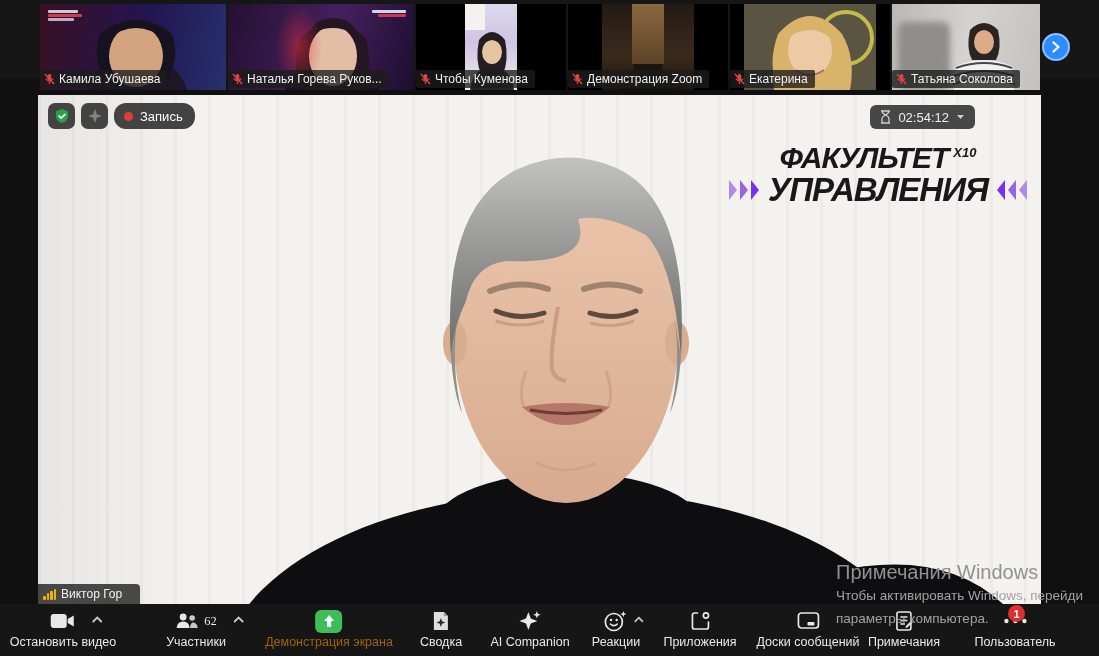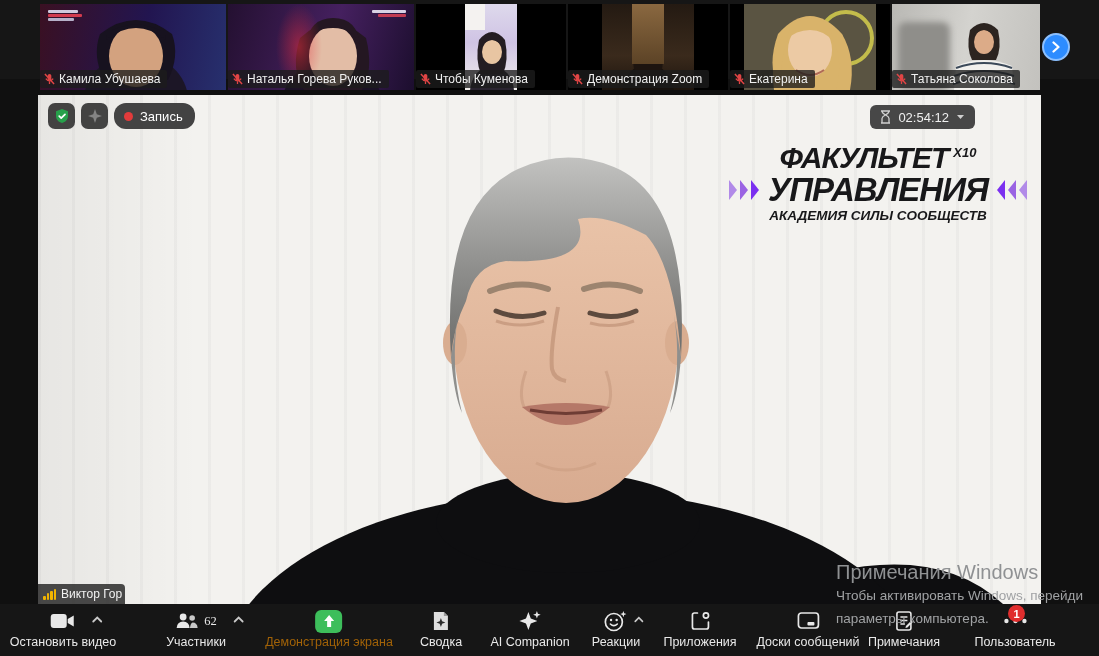--- a/index.html
+++ b/index.html
@@ -44,21 +44,21 @@
   .brand { position:absolute; right:8px; top:43px; width:310px; text-align:center; color:#18181a;
     font-style:italic; font-weight:bold; z-index:10; }
   .brand-l1 { font-size:30px; letter-spacing:-1px; line-height:30px; }
   .brand-x10 { font-size:13px; vertical-align:super; letter-spacing:0; margin-left:5px; }
   .brand-l2 { font-size:33px; letter-spacing:-1px; line-height:34px; display:flex;
     align-items:center; justify-content:center; gap:6px; }
   .brand-l3 { font-size:13.5px; letter-spacing:0; line-height:18px; }
 
   
   .name-tag { position:absolute; left:0; bottom:0; display:flex; align-items:center; gap:5px;
-    background:rgba(35,35,35,.82); color:#f2f2f2; font-size:12px; padding:3px 3px 3px 5px;
+    background:rgba(35,35,35,.82); color:#f2f2f2; font-size:12px; padding:3px 18px 3px 5px;
     border-top-right-radius:4px; z-index:20;text-align:right; }
   .bars { display:flex; align-items:flex-end; gap:1px; height:11px; }
   .bars i { width:2.5px; background:#f0b400; border-radius:1px; }
 
   
   .watermark { position:absolute; left:836px; top:560px; color:#9a9a9a; z-index:50; pointer-events:none; }
   .wm1 { font-size:20px; line-height:24px; color:#8f9193; }
   .wm2, .wm3 { font-size:13.5px; line-height:23px; white-space:nowrap; color:#a0a2a4; }
 
   
@@ -289,21 +289,20 @@
             <path d="M12 1 L20 11 L12 21 Z" fill="#9a63e3"></path>
             <path d="M23 1 L31 11 L23 21 Z" fill="#7b2ff0"></path>
         </svg>
         <span>УПРАВЛЕНИЯ</span>
         <svg width="34" height="22" viewBox="0 0 34 22">
           <path d="M11 1 L3 11 L11 21 Z" fill="#7b2ff0"></path>
             <path d="M22 1 L14 11 L22 21 Z" fill="#9a63e3"></path>
             <path d="M33 1 L25 11 L33 21 Z" fill="#b18ae8"></path>
         </svg>
       </div>
-      <div class="brand-l3">АКАДЕМИЯ СИЛЫ СООБЩЕСТВ</div>
     </div>
 
     
     <div class="overlay-tl">
       <div class="sq-btn">
         <svg width="16" height="16" viewBox="0 0 16 16">
           <path d="M8 1 L14 3.2 V8 C14 11.8 11.2 14.2 8 15 C4.8 14.2 2 11.8 2 8 V3.2 Z" fill="#27a14b"></path>
           <path d="M5.2 8.2 L7.2 10.2 L11 6.4" stroke="#fff" stroke-width="1.7" fill="none" stroke-linecap="round" stroke-linejoin="round"></path>
         </svg>
       </div>

